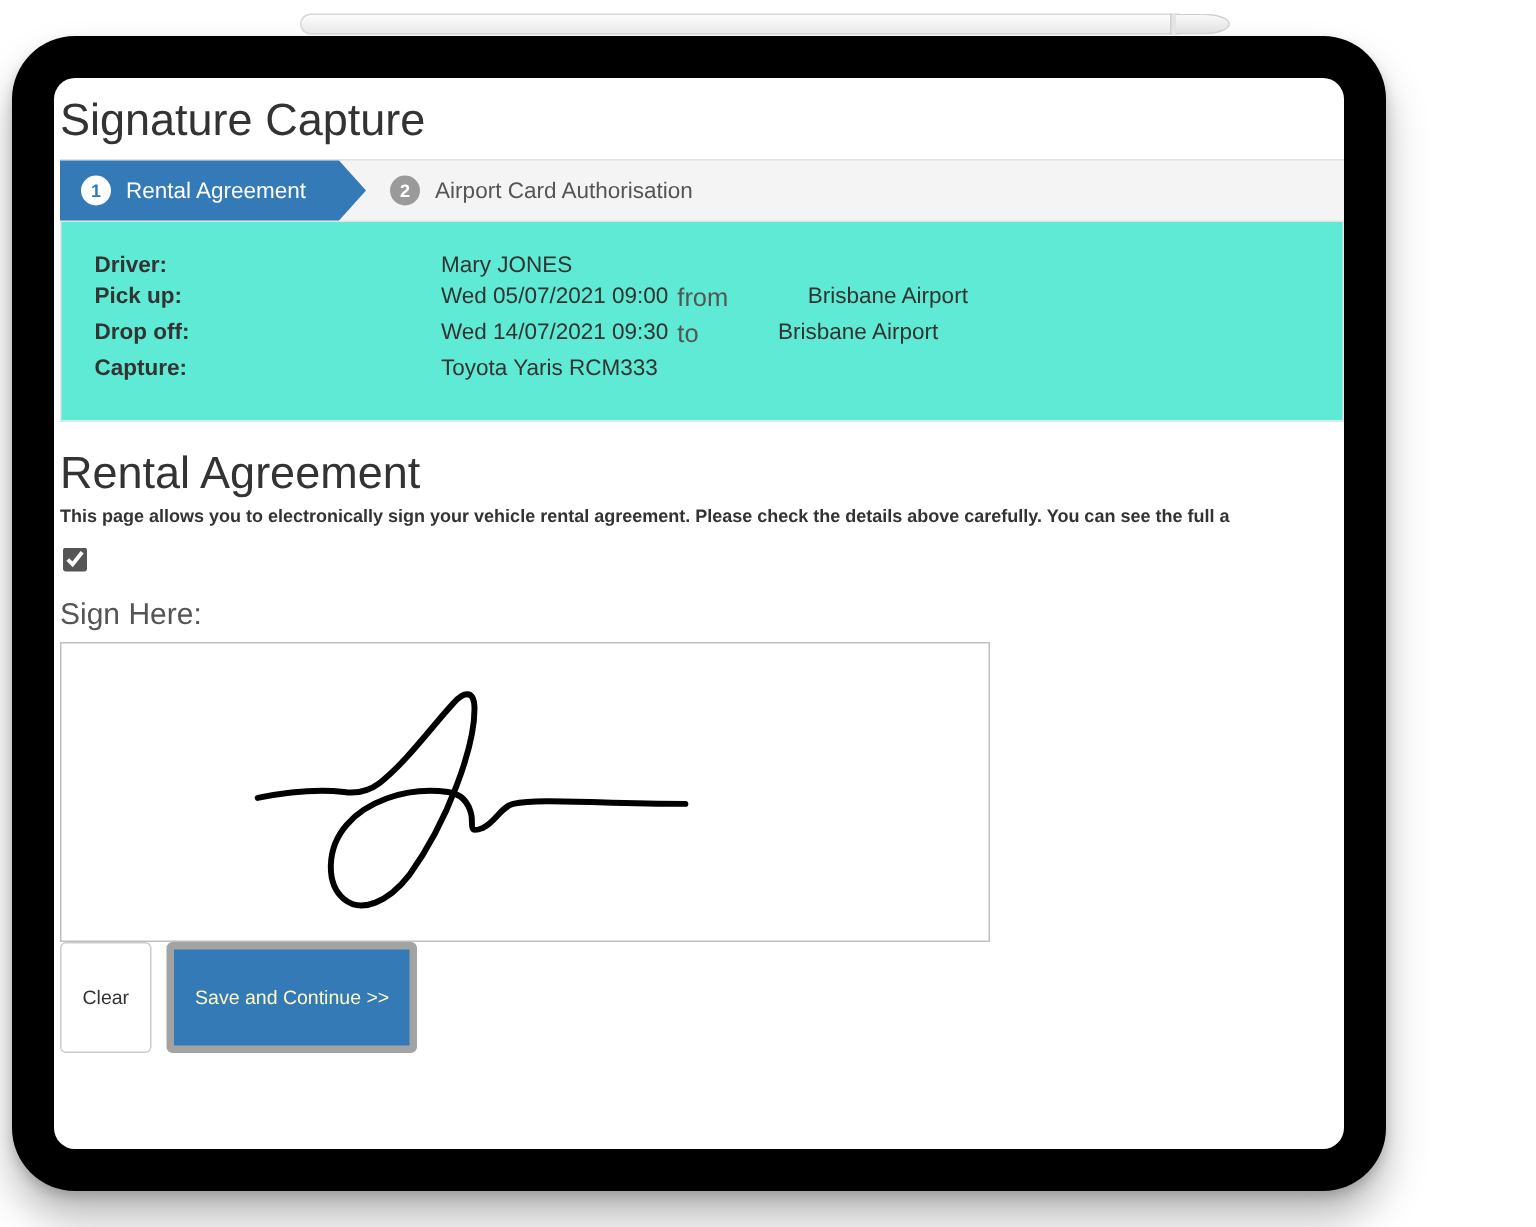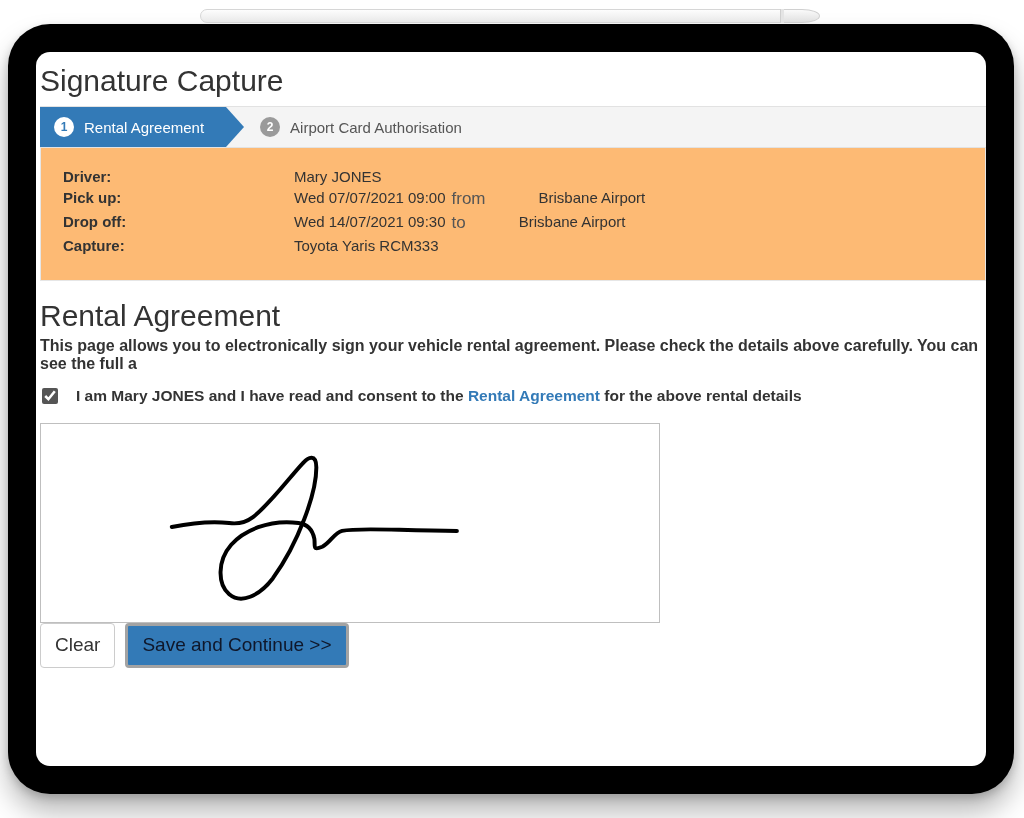--- a/index.html
+++ b/index.html
@@ -52,21 +52,21 @@
     height: 14px;
     background: #e4e4e4;
     border-left: 1px solid #cfcfcf;
     border-right: 1px solid #cfcfcf;
   }
 
   .tablet {
     position: absolute;
     top: 24px;
     left: 8px;
-    width: 1006px;
+    width: 916px;
     height: 770px;
     border-radius: 42px;
     background: #000;
     box-shadow: 0 18px 28px rgba(0,0,0,0.28), 0 4px 8px rgba(0,0,0,0.18);
   }
   .tablet .screen {
     position: absolute;
     top: 28px;
     left: 28px;
     right: 28px;
@@ -132,40 +132,40 @@
     background: #9a9a9a;
     color: #fff;
   }
   .wizard .step.active .num {
     background: #fff;
     color: #337ab7;
   }
   .wizard .step + .step { padding-left: 34px; }
 
   .details {
-    background: #fdba74;
+    background: #5eead4;
     border: 1px solid #e6e6e6;
     border-top: 0;
     padding: 16px 22px 22px 22px;
     font-size: 15px;
     color: #333;
   }
   .details .row { margin: 4px 0; display: flex; flex-wrap: wrap; }
   .details .label { width: 190px; font-weight: 700; }
   .details .value { font-weight: 400; margin-left: 41px; }
   .details .sub { color: #555; font-size: 17px; padding: 0 6px; }
   .details .extra { padding-left: 6px; }
 
   h2.section-title {
     font-weight: 400;
     font-size: 30px;
     margin: 18px 0 4px 0;
     color: #333;
   }
-  .lead { font-weight: 700; font-size: 16px; margin: 0 0 14px 0; color:#333; }
+  .lead { font-weight: 700; font-size: 12px; margin: 0 0 14px 0; color:#333; }
   .consent-row {
     font-weight: 700;
     font-size: 15.5px;
     margin: 0 0 18px 0;
     display: flex;
     align-items: center;
   }
   .consent-row input[type=checkbox]{
     width:16px; height:16px; margin: 0 18px 0 2px; accent-color:#555;
   }
@@ -177,31 +177,31 @@
     height: 200px;
     border: 1px solid #bfbfbf;
     background: #fff;
     position: relative;
   }
   .sign-box svg { position:absolute; inset:0; width:100%; height:100%; }
   .hint { color:#777; font-size: 14.5px; margin: 6px 0 14px 0; }
 
   .btnrow { display:flex; gap:10px; }
   .btn {
-    font-size: 19px;
-    padding: 8px 14px;
+    font-size: 13px;
+    padding: 24px 14px;
     border-radius: 4px;
     cursor: pointer;
     line-height: 1.2;
   }
   .btn-default {
     background:#fff; color:#333; border:1px solid #ccc;
   }
   .btn-primary {
-    background:#337ab7; color:#0f172a; border:3px solid #a3a3a3;
+    background:#337ab7; color:#fef9c3; border:5px solid #a3a3a3;
   }
 </style>
 </head>
 <body>
 
 <div class="stylus">
   <div class="shaft"></div>
   <div class="band"></div>
   <div class="tip"></div>
 </div>
@@ -222,46 +222,44 @@
       </div>
     </div>
 
     <div class="details">
       <div class="row">
         <span class="label">Driver:</span>
         <span class="value">Mary JONES</span>
       </div>
       <div class="row">
         <span class="label">Pick up:</span>
-        <span class="value">Wed 07/07/2021 09:00</span>
+        <span class="value">Wed 05/07/2021 09:00</span>
         <span class="sub">from</span>
         <span class="value extra">Brisbane Airport</span>
       </div>
       <div class="row">
         <span class="label">Drop off:</span>
         <span class="value">Wed 14/07/2021 09:30</span>
         <span class="sub">to</span>
         <span class="value extra">Brisbane Airport</span>
       </div>
       <div class="row">
         <span class="label">Capture:</span>
         <span class="value">Toyota Yaris RCM333</span>
       </div>
     </div>
 
     <h2 class="section-title">Rental Agreement</h2>
     <p class="lead">This page allows you to electronically sign your vehicle rental agreement. Please check the details above carefully. You can see the full a</p>
 
     <div class="consent-row">
       <input type="checkbox" checked="" style="">
-      <span>
-        <span>I am Mary JONES and I have read and consent to the </span><a href="#">Rental Agreement</a><span> for the above rental details</span>
-      </span>
-    </div>
-
+    </div>
+
+    <div class="sign-label">Sign Here:</div>
     <div class="sign-box">
       <svg viewBox="0 0 620 200">
         <path d="M130 104
                  C150 100, 170 98, 188 100
                  C195 101, 204 100, 212 94
                  C230 80, 248 55, 262 40
                  C268 33, 276 30, 276 44
                  C276 70, 258 120, 232 156
                  C218 174, 200 182, 188 172
                  C176 162, 176 138, 190 122

